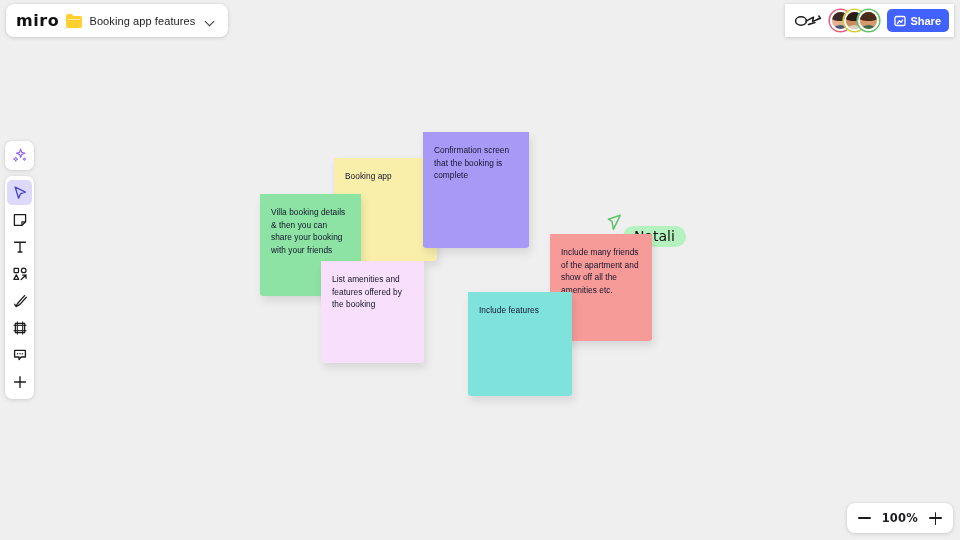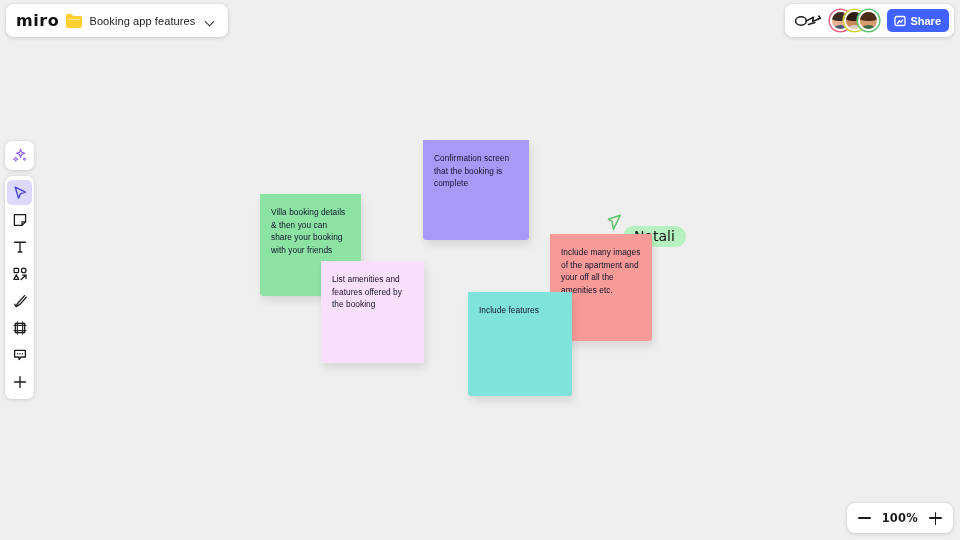--- a/index.html
+++ b/index.html
@@ -49,21 +49,21 @@
     content: ""; position: absolute; left: 2px; top: 3px;
     width: 6px; height: 6px;
     border-right: 1.4px solid #3a3a3c; border-bottom: 1.4px solid #3a3a3c;
     transform: rotate(45deg);
   }
 
   
   .topright {
     position: absolute; right: 6px; top: 4px;
     height: 33px;
-    background: #fff; border-radius: 8px;
+    background: #fff; border-radius: 0;
     box-shadow: 0 1px 4px rgba(0,0,0,.14), 0 0 0 .5px rgba(0,0,0,.03);
     display: flex; align-items: center; gap: 8px; padding: 0 5px 0 9px;
   }
   .scribble-ico { width: 28px; height: 18px; display: block; }
   .avatars { display: flex; align-items: center; }
   .avatar {
     width: 21px; height: 21px; border-radius: 50%;
     border: 2px solid #fff; margin-left: -7px;
     position: relative; overflow: hidden;
     box-shadow: 0 0 0 1.6px var(--ring);
@@ -282,28 +282,31 @@
     <div class="tool">
       <svg width="16" height="16" viewBox="0 0 16 16">
         <path d="M8 2.6 v10.8 M2.6 8 h10.8" stroke="#1c1c1e" stroke-width="1.35" stroke-linecap="round"></path>
       </svg>
     </div>
   </div>
 
   <div class="note" style="left: 260px; top: 194px; width: 101px; height: 102px; background: rgb(140, 227, 164); z-index: 2;">
     <span class="note-text">Villa booking details &amp; then you can share your booking with your friends</span>
   </div>
-  <div class="note" style="left: 423px; top: 140px; width: 106px; height: 100px; background: rgb(168, 153, 247); z-index: 3;">
+  <div class="note" style="left: 334px; top: 158px; width: 103px; height: 103px; background: rgb(250, 238, 171); z-index: 1;">
+    <span class="note-text">Booking app</span>
+  </div>
+  <div class="note" style="left: 423px; top: 132px; width: 106px; height: 116px; background: rgb(168, 153, 247); z-index: 3;">
     <span class="note-text">Confirmation screen that the booking is complete</span>
   </div>
   <div class="note" style="left: 321px; top: 261px; width: 103px; height: 102px; background: rgb(248, 223, 251); z-index: 4;">
     <span class="note-text">List amenities and features offered by the booking</span>
   </div>
   <div class="note" style="left: 550px; top: 234px; width: 102px; height: 107px; background: rgb(247, 155, 153); z-index: 3;">
-    <span class="note-text">Include many images of the apartment and your off all the amenities etc.</span>
+    <span class="note-text">Include many friends of the apartment and show off all the amenities etc.</span>
   </div>
   <div class="note" style="left: 468px; top: 292px; width: 104px; height: 104px; background: rgb(127, 227, 219); z-index: 5;">
     <span class="note-text">Include features</span>
   </div>
 
   <div class="cursor-wrap">
     <svg class="cursor-arrow" viewBox="0 0 17 19">
       <path d="M14.2 2.3 L2.4 6.2 L6.0 8.4 L7.4 16.4 Z" fill="none" stroke="#5ec46a" stroke-width="1.5" stroke-linejoin="round"></path>
     </svg>
     <div class="cursor-label">Natali</div>

